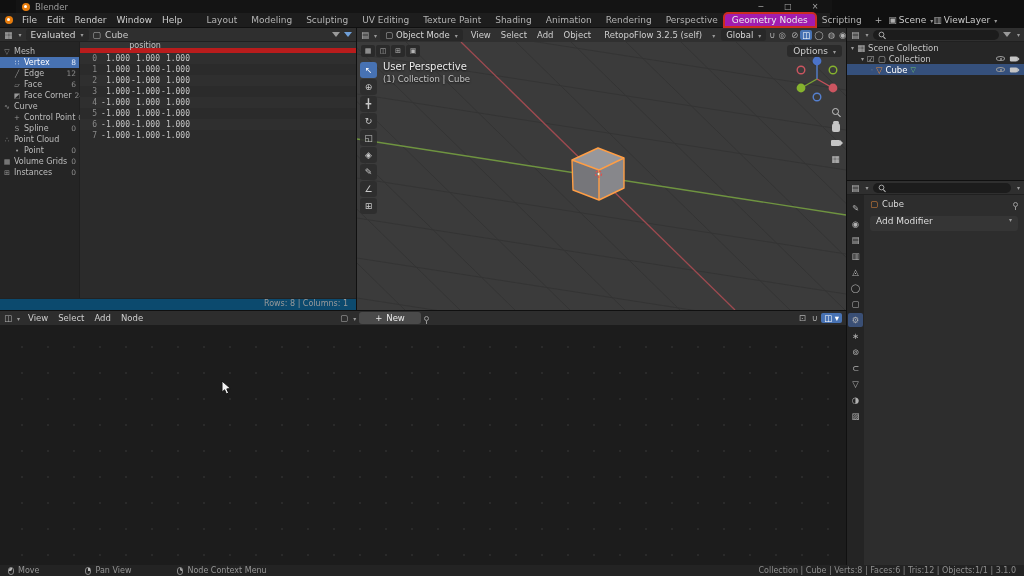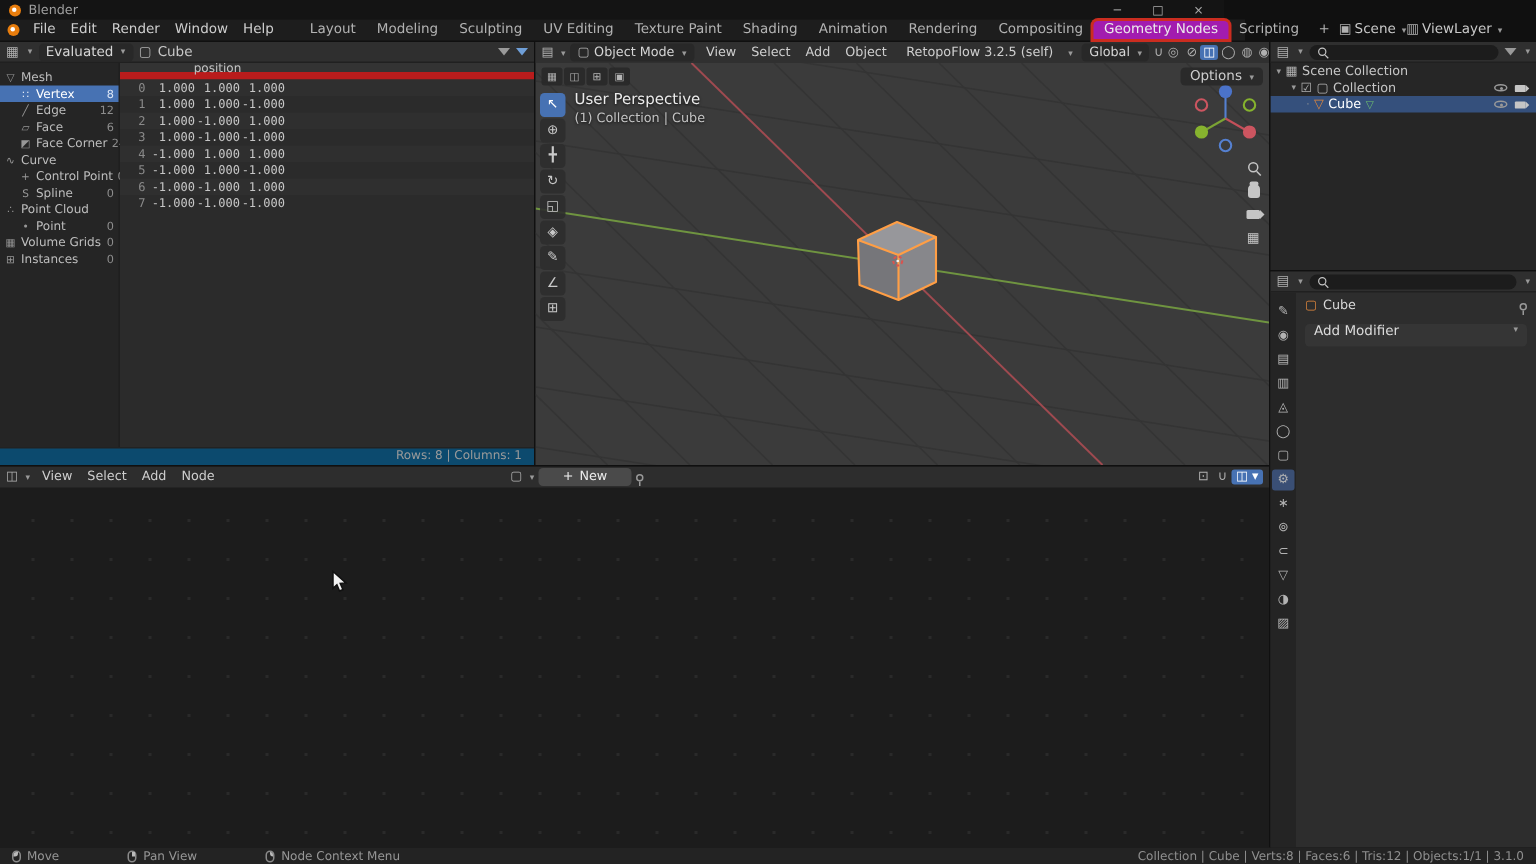--- a/index.html
+++ b/index.html
@@ -6,21 +6,21 @@
 html,body{width:1024px;height:576px;overflow:hidden;background:#101010;
 font-family:"DejaVu Sans","Liberation Sans",sans-serif;font-size:9px;color:#c9c9c9}
 .sp{flex:1}
 .car{font-size:6px;color:#9a9a9a;margin-left:2px}
 .icon{color:#b0b0b0}
 .dd{display:inline-flex;align-items:center;gap:3px;background:#282828;border-radius:3px;padding:1px 5px;color:#d6d6d6;white-space:nowrap}
 .ehdr{height:14px;background:#2f2f2f;display:flex;align-items:center;gap:4px;padding:0 4px;border-bottom:1px solid #202020;white-space:nowrap}
 .menu-item{padding:0 5px;color:#cfcfcf;white-space:nowrap}
 .menus{display:flex;align-items:center}
 
-#titlebar{position:absolute;left:0;top:0;width:816px;height:13px;background:#141414;display:flex;align-items:center;gap:5px;padding:0 6px;font-size:8.5px;color:#9f9f9f}
+#titlebar{position:absolute;left:16px;top:0;width:816px;height:13px;background:#141414;display:flex;align-items:center;gap:5px;padding:0 6px;font-size:8.5px;color:#9f9f9f}
 .blogo{width:8px;height:8px;border-radius:50%;background:#e87d0d;display:inline-block;position:relative;flex:none}
 .blogo::after{content:"";position:absolute;left:2px;top:2px;width:3px;height:3px;border-radius:50%;background:#fff}
 .winbtn{width:22px;text-align:center;color:#ababab;font-size:8px}
 
 #topbar{position:absolute;left:0;top:13px;width:830px;height:14px;background:#1d1d1d;display:flex;align-items:center;padding:0 5px;font-size:9px}
 .ws-tabs{display:flex;align-items:center;margin-left:12px}
 .ws-tab{padding:1px 7px;border-radius:3px 3px 0 0;color:#b3b3b3;white-space:nowrap}
 .ws-tab.active{background:#a21caf;color:#ebebeb}
 .ws-tab.highlighted{box-shadow:0 0 0 2px #cb2d20}
 .ws-add{padding:0 6px;color:#b3b3b3}
@@ -130,21 +130,21 @@
     </div>
   <div class="ws-tabs">
       <span class="ws-tab">Layout</span>
       <span class="ws-tab">Modeling</span>
       <span class="ws-tab">Sculpting</span>
       <span class="ws-tab">UV Editing</span>
       <span class="ws-tab">Texture Paint</span>
       <span class="ws-tab">Shading</span>
       <span class="ws-tab">Animation</span>
       <span class="ws-tab">Rendering</span>
-      <span class="ws-tab">Compositing</span>
+      <span class="ws-tab">Perspective</span>
       <span class="ws-tab active highlighted">Geometry Nodes</span>
       <span class="ws-tab">Scripting</span>
     </div>
   <span class="ws-add">+</span>
   <span class="sp"></span>
   <span class="icon">▣</span>
   <span style="margin:16px 2px">Scene</span>
   <span class="car">▾</span>
   <span class="gap8"></span>
   <span class="icon">▥</span>

